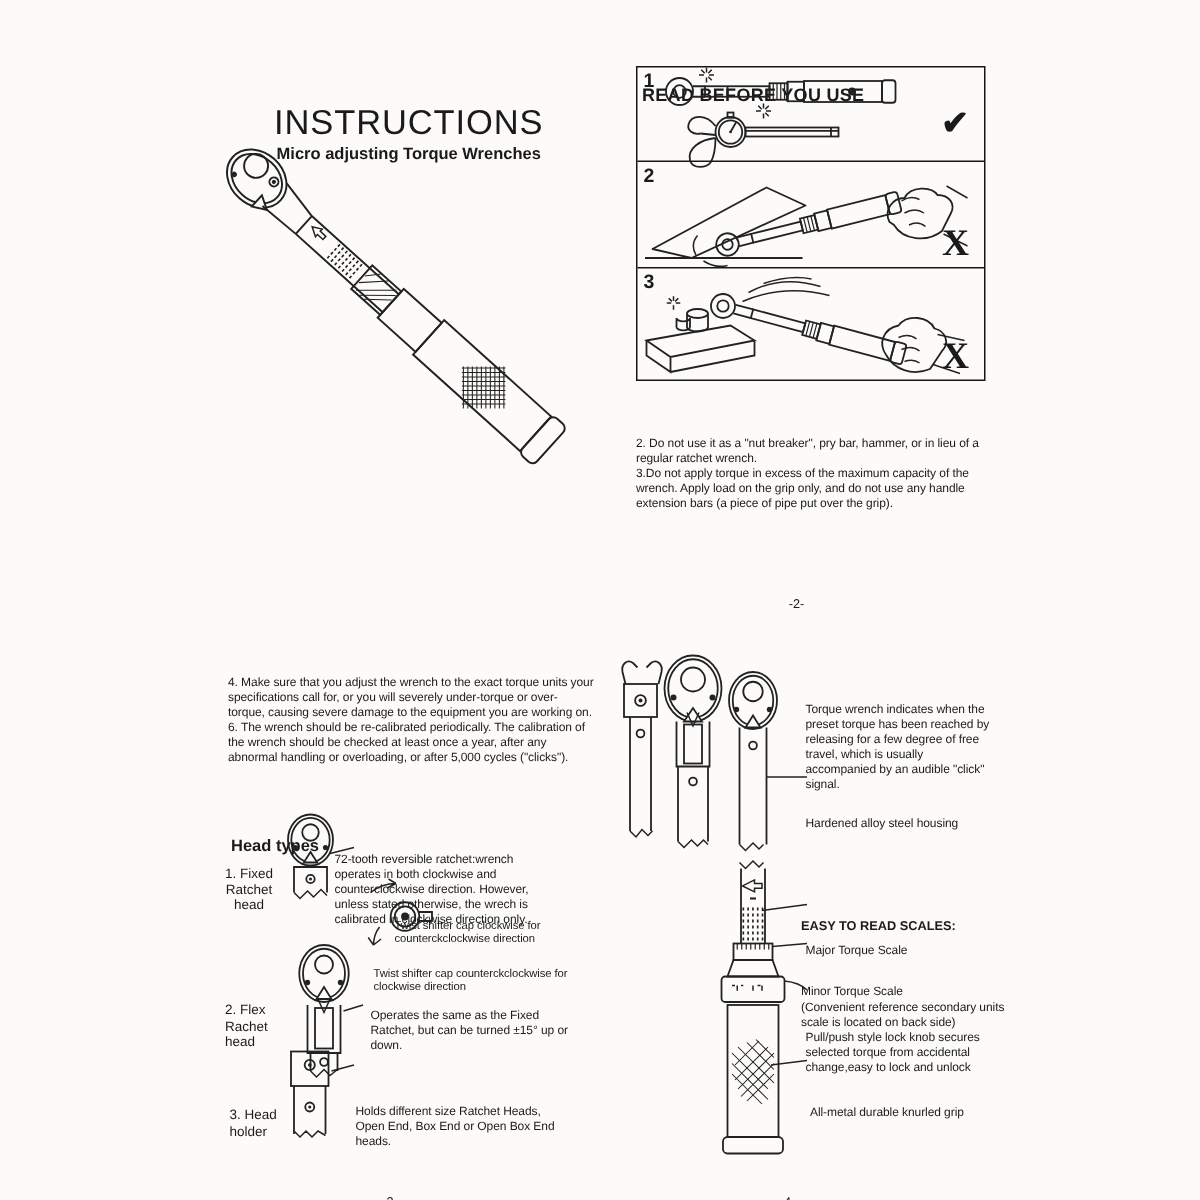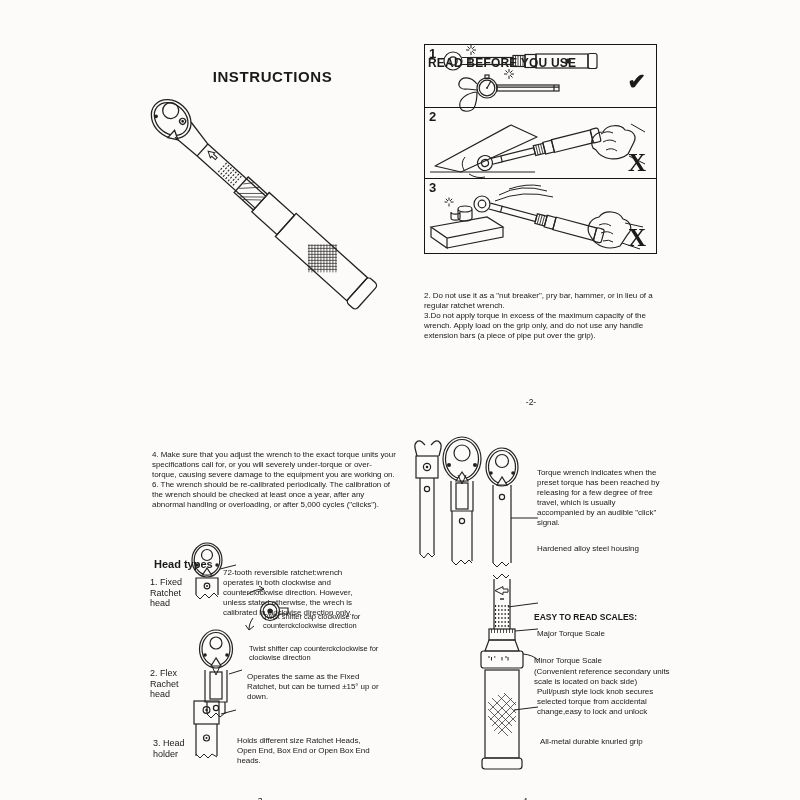--- a/index.html
+++ b/index.html
@@ -1,20 +1,20 @@
 <!DOCTYPE html>
 <html><head>
 <meta charset="utf-8">
 <style>
   html,body{margin:0;padding:0;background:#e8e8e8;}
   .page{position:relative;width:800px;height:800px;background:#fcfbf9;color:#1a1a1a;
         font-family:"Liberation Sans",sans-serif;overflow:hidden;}
   .abs{position:absolute;margin-top:32px;}
   svg{position:absolute;display:block;overflow:visible;}
-  .h-big{font-size:15px;font-weight:bold;letter-spacing:.6px;text-align:center;margin:0;}
+  .h-big{font-size:23px;font-weight:normal;letter-spacing:.6px;text-align:center;margin:0;}
   .h-sub{font-size:11px;font-weight:bold;text-align:center;margin:2px 0 0 0;}
   .h-read{font-size:12px;font-weight:bold;letter-spacing:.2px;}
   .h-types{font-size:11px;font-weight:bold;}
   .h-scales{font-size:8.5px;font-weight:bold;}
   .body-text{font-size:8px;line-height:10px;letter-spacing:-.05px;}
   .body-text p{margin:0;}
   .desc{font-size:8px;line-height:10px;letter-spacing:-.05px;}
   .tiny{font-size:7.5px;line-height:9px;letter-spacing:-.05px;}
   .name{font-size:9px;line-height:10.5px;white-space:pre-line;}
   .pageno{font-size:8.5px;text-align:center;width:120px;}
@@ -26,20 +26,21 @@
   .check{right:10px;top:26px;font-size:22px;font-weight:bold;}
   .xmark{right:10px;bottom:3px;font-size:25px;font-weight:bold;font-family:"Liberation Serif",serif;}
 </style>
 </head>
 <body>
 
 <div class="page">
 
   <div class="abs" style="left:135px;top:36px;width:275px;">
     <h1 class="h-big">INSTRUCTIONS</h1>
+    <h2 class="h-sub">Micro adjusting Torque Wrenches</h2>
   </div>
 
   <svg style="left:131px;top:76px;" width="265" height="240" viewBox="0 0 265 240">
     <g stroke="#222" fill="none" stroke-width="1.3" transform="translate(34,20) rotate(42)">
       <ellipse cx="20" cy="13" rx="21.5" ry="17.5"></ellipse>
       <ellipse cx="20" cy="13" rx="18.5" ry="14.5"></ellipse>
       <circle cx="14" cy="7" r="8"></circle>
       <circle cx="30" cy="7" r="3"></circle>
         <circle cx="30" cy="7" r="1.4" fill="#222" stroke="none"></circle>
       <circle cx="7" cy="21" r="1.8" fill="#222" stroke="none"></circle>
@@ -163,21 +164,21 @@
   </div>
   <div class="abs pageno" style="left:471px;top:365px;">-2-</div>
 
   <div class="abs body-text" style="left:152px;top:418px;width:244px;">
     <p>4. Make sure that you adjust the wrench to the exact torque units your specifications call for, or you will severely under-torque or over-torque, causing severe damage to the equipment you are working on.</p>
     <p>6. The wrench should be re-calibrated periodically. The calibration of the wrench should be checked at least once a year, after any abnormal handling or overloading, or after 5,000 cycles ("clicks").</p>
   </div>
 
   <div class="abs h-types" style="left:154px;top:526px;">Head types</div>
 
-  <div class="abs name" style="left:150px;top:545px;">1. Fixed
+  <div class="abs name" style="left:150px;top:545px;text-align:center;">1. Fixed
 Ratchet
 head</div>
   <svg style="left:182px;top:539px;" width="56" height="70" viewBox="0 0 56 70">
     <g stroke="#222" fill="none" stroke-width="1.2">
       <ellipse cx="25" cy="21" rx="15" ry="17"></ellipse>
         <ellipse cx="25" cy="21" rx="12.8" ry="14.8"></ellipse>
       <circle cx="25" cy="16" r="5.5"></circle>
       <circle cx="15" cy="26" r="1.7" fill="#222" stroke="none"></circle>
       <circle cx="35" cy="26" r="1.7" fill="#222" stroke="none"></circle>
       <path d="M25,29 l-4.5,7 h9 z" fill="#fcfbf9"></path>

